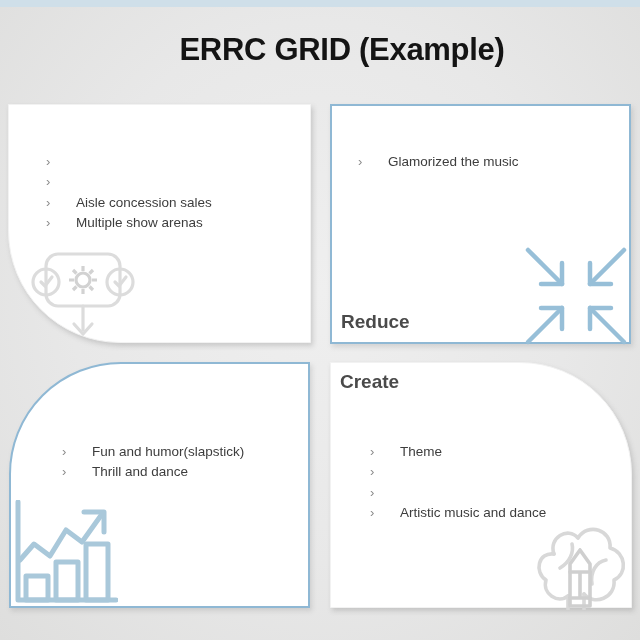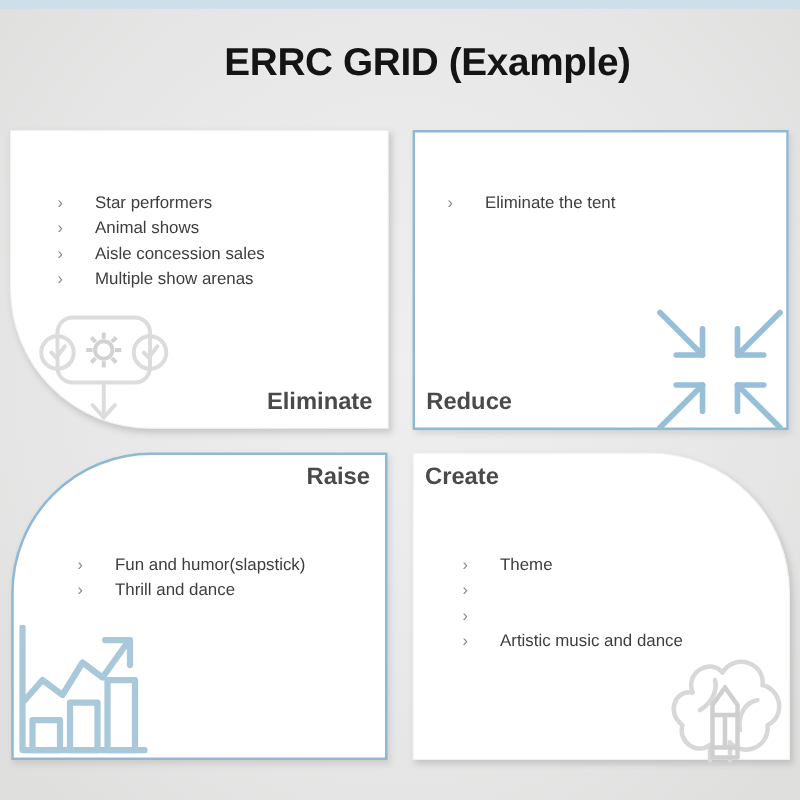--- a/index.html
+++ b/index.html
@@ -174,37 +174,34 @@
         <circle cx="59" cy="34" r="7"></circle>
         <path d="M59 20 L59 25 M59 43 L59 48 M45 34 L50 34 M68 34 L73 34
                  M49 24 L52.5 27.5 M65.5 40.5 L69 44 M69 24 L65.5 27.5 M52.5 40.5 L49 44"></path>
       </g>
     </svg>
   </div>
 
   <ul class="bullets" id="bullets-eliminate">
     <li>
       <span class="bullet-glyph">›</span>
-      <span>Star performers</span>
-    </li>
-    <li>
-      <span class="bullet-glyph">›</span>
-      <span>Animal shows</span>
+    </li>
+    <li>
+      <span class="bullet-glyph">›</span>
     </li>
     <li>
       <span class="bullet-glyph">›</span>
       <span>Aisle concession sales</span>
     </li>
     <li>
       <span class="bullet-glyph">›</span>
       <span>Multiple show arenas</span>
     </li>
   </ul>
 
-  <div class="panel-label" id="label-eliminate">Eliminate</div>
 
   <div class="panel" id="panel-reduce"></div>
 
   <div class="deco-icon" id="icon-reduce">
     <svg viewBox="0 0 116 112" width="116" height="112">
       <g fill="none" stroke="#97bfd8" stroke-width="4.5" stroke-linecap="round" stroke-linejoin="round">
         <path d="M10 10 L44 44"></path>
         <polyline points="44,23 44,44 23,44"></polyline>
         <path d="M106 10 L72 44"></path>
         <polyline points="72,23 72,44 93,44"></polyline>
@@ -212,21 +209,21 @@
         <polyline points="44,89 44,68 23,68"></polyline>
         <path d="M106 102 L72 68"></path>
         <polyline points="72,89 72,68 93,68"></polyline>
       </g>
     </svg>
   </div>
 
   <ul class="bullets" id="bullets-reduce">
     <li>
       <span class="bullet-glyph">›</span>
-      <span>Eliminate the tent</span>
+      <span>Glamorized the music</span>
     </li>
   </ul>
 
   <div class="panel-label" id="label-reduce">Reduce</div>
 
   <div class="panel" id="panel-raise"></div>
 
   <div class="deco-icon" id="icon-raise">
     <svg viewBox="0 0 114 110" width="114" height="110">
       <g fill="none" stroke="#a9c8da" stroke-width="5" stroke-linecap="round" stroke-linejoin="round">
@@ -244,21 +241,20 @@
     <li>
       <span class="bullet-glyph">›</span>
       <span>Fun and humor(slapstick)</span>
     </li>
     <li>
       <span class="bullet-glyph">›</span>
       <span>Thrill and dance</span>
     </li>
   </ul>
 
-  <div class="panel-label" id="label-raise">Raise</div>
 
   <div class="panel" id="panel-create"></div>
 
   <div class="deco-icon" id="icon-create">
     <svg viewBox="0 0 116 96" width="116" height="96">
       <g fill="none" stroke="#d8d8d8" stroke-width="3.6" stroke-linecap="round" stroke-linejoin="round">
         <path d="M34 40 C18 38 14 58 26 66 C22 80 38 90 48 82"></path>
         <path d="M34 40 C28 24 48 12 58 24 C68 8 92 16 90 34 C106 38 108 60 94 66
                  C96 84 74 92 64 80"></path>
         <path d="M40 54 C50 48 54 38 52 30"></path>

